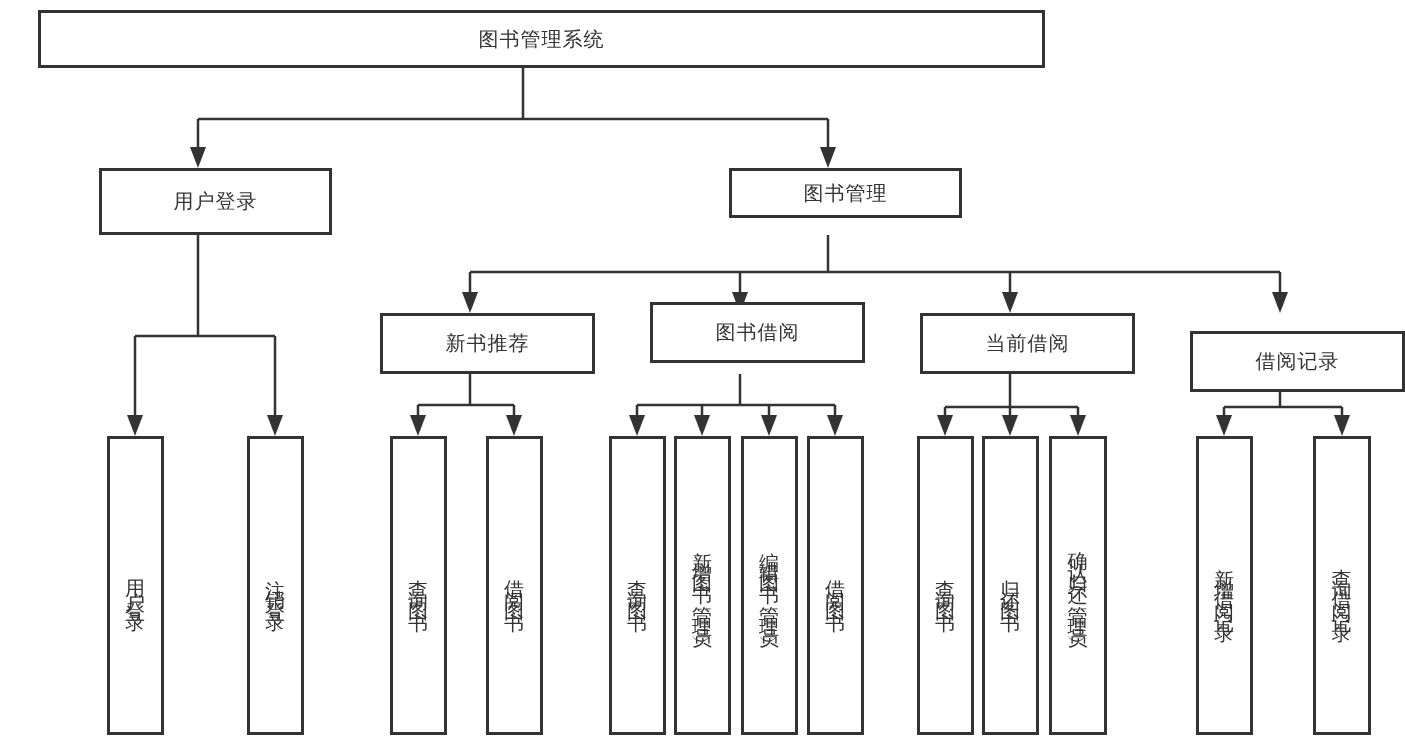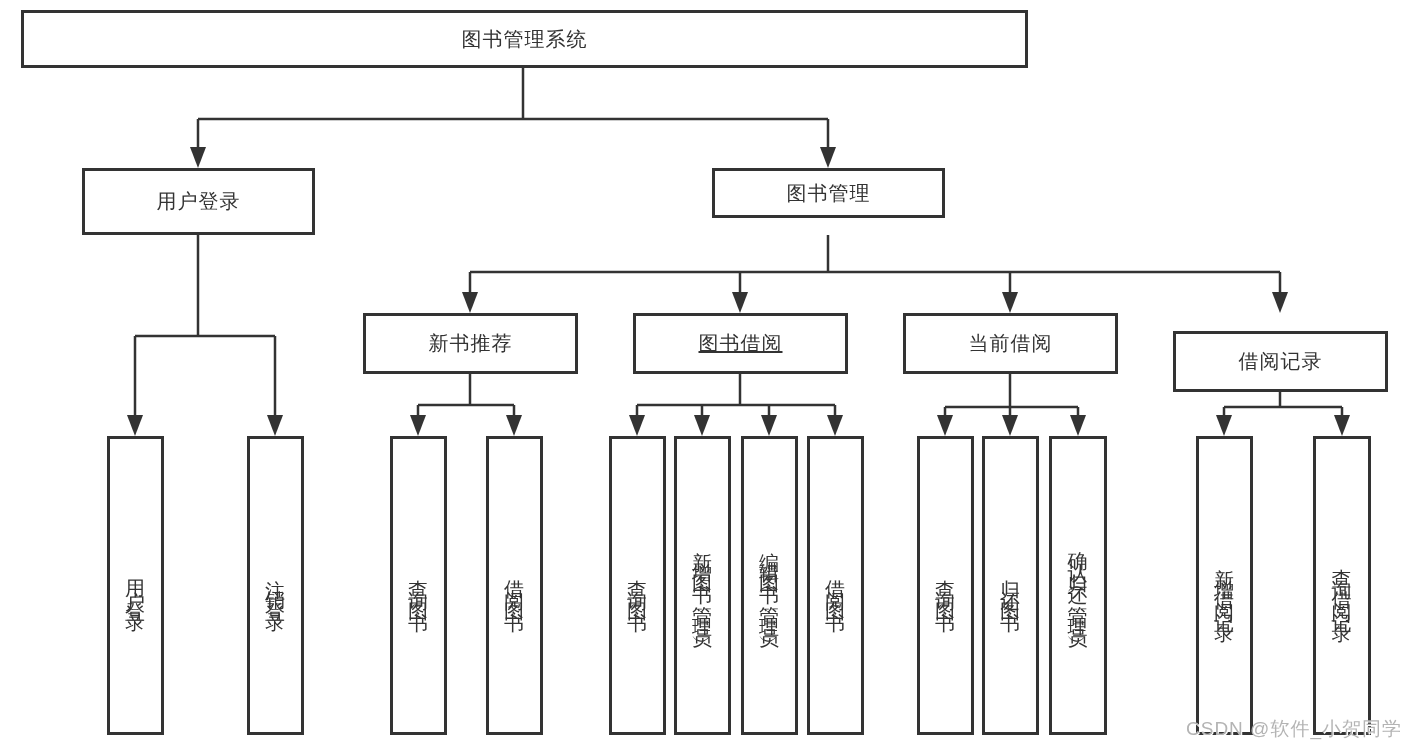--- a/index.html
+++ b/index.html
@@ -21,20 +21,21 @@
     box-sizing: border-box;
     border: 3px solid var(--line-color, #333333);
     background: #ffffff;
     display: flex;
     align-items: center;
     justify-content: center;
     color: var(--text-color, #333333);
     font-size: 20px;
     letter-spacing: 1px;
     z-index: 2;
+    margin-left: 17px;
   }
   .leaf {
     position: absolute;
     box-sizing: border-box;
     top: 436px;
     height: 299px;
     width: 57px;
     border: 3px solid var(--line-color, #333333);
     background: #ffffff;
     display: flex;
@@ -50,21 +51,21 @@
     line-height: 1;
     display: block;
   }
   
   #root-box { left: 21px;  top: 10px;  width: 1007px; height: 58px; }
   
   #l2-0 { left: 82px;  top: 168px; width: 233px; height: 67px; }
   #l2-1 { left: 712px; top: 168px; width: 233px; height: 50px; }
   
   #l3-0 { left: 363px;  top: 313px; width: 215px; height: 61px; text-align: right; }
-  #l3-1 { left: 633px;  top: 313px; width: 215px; height: 61px; text-decoration: underline; }
+  #l3-1 { left: 633px;  top: 302px; width: 215px; height: 61px; }
   #l3-2 { left: 903px;  top: 313px; width: 215px; height: 61px; }
   #l3-3 { left: 1173px; top: 331px; width: 215px; height: 61px; }
   
   #leaf-0  { left: 107px;  }
   #leaf-1  { left: 247px;  }
   #leaf-2  { left: 390px;  }
   #leaf-3  { left: 486px;  }
   #leaf-4  { left: 609px;  }
   #leaf-5  { left: 674px;  }
   #leaf-6  { left: 741px;  }
@@ -214,15 +215,14 @@
   <div class="leaf" id="leaf-10">
     <span>确认归还（管理员）</span>
   </div>
   <div class="leaf" id="leaf-11">
     <span>新增借阅记录</span>
   </div>
   <div class="leaf" id="leaf-12">
     <span>查询借阅记录</span>
   </div>
 
-  <div id="watermark">CSDN @软件_小贺同学</div>
 
 </div>
 
 </body></html>

